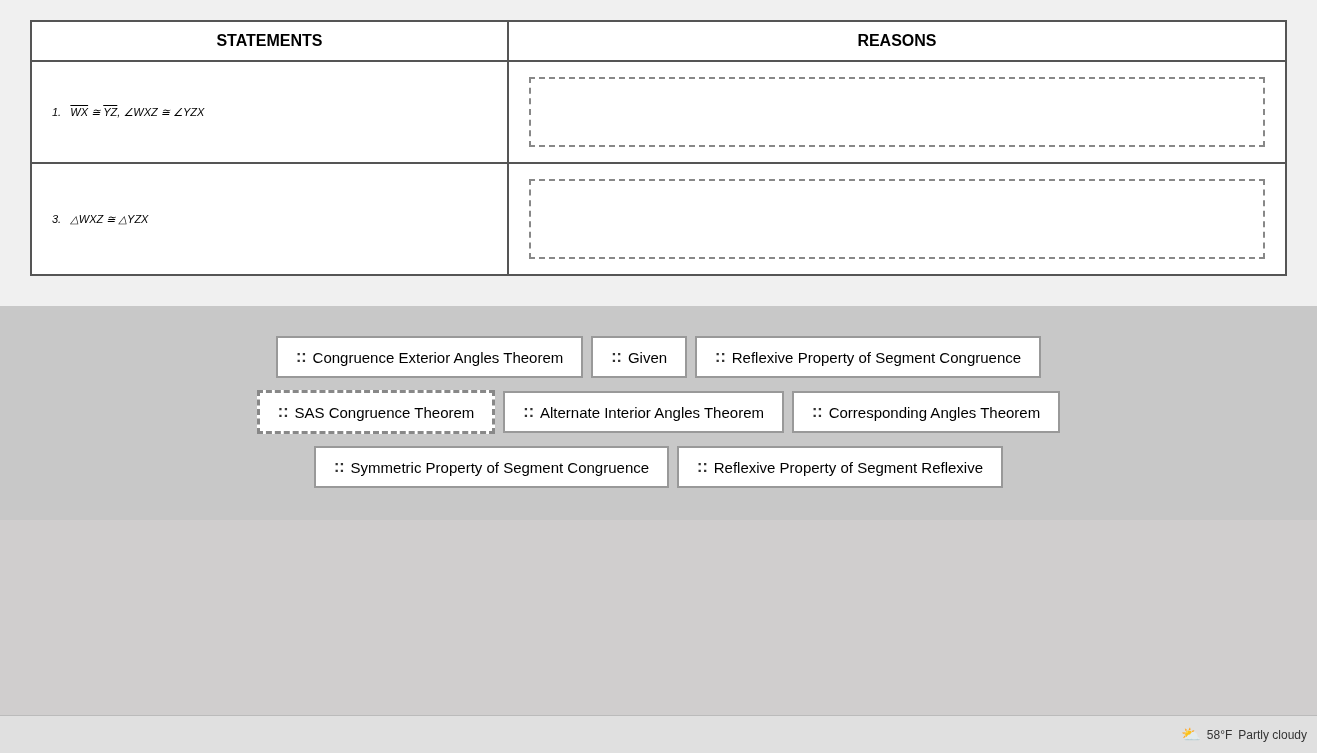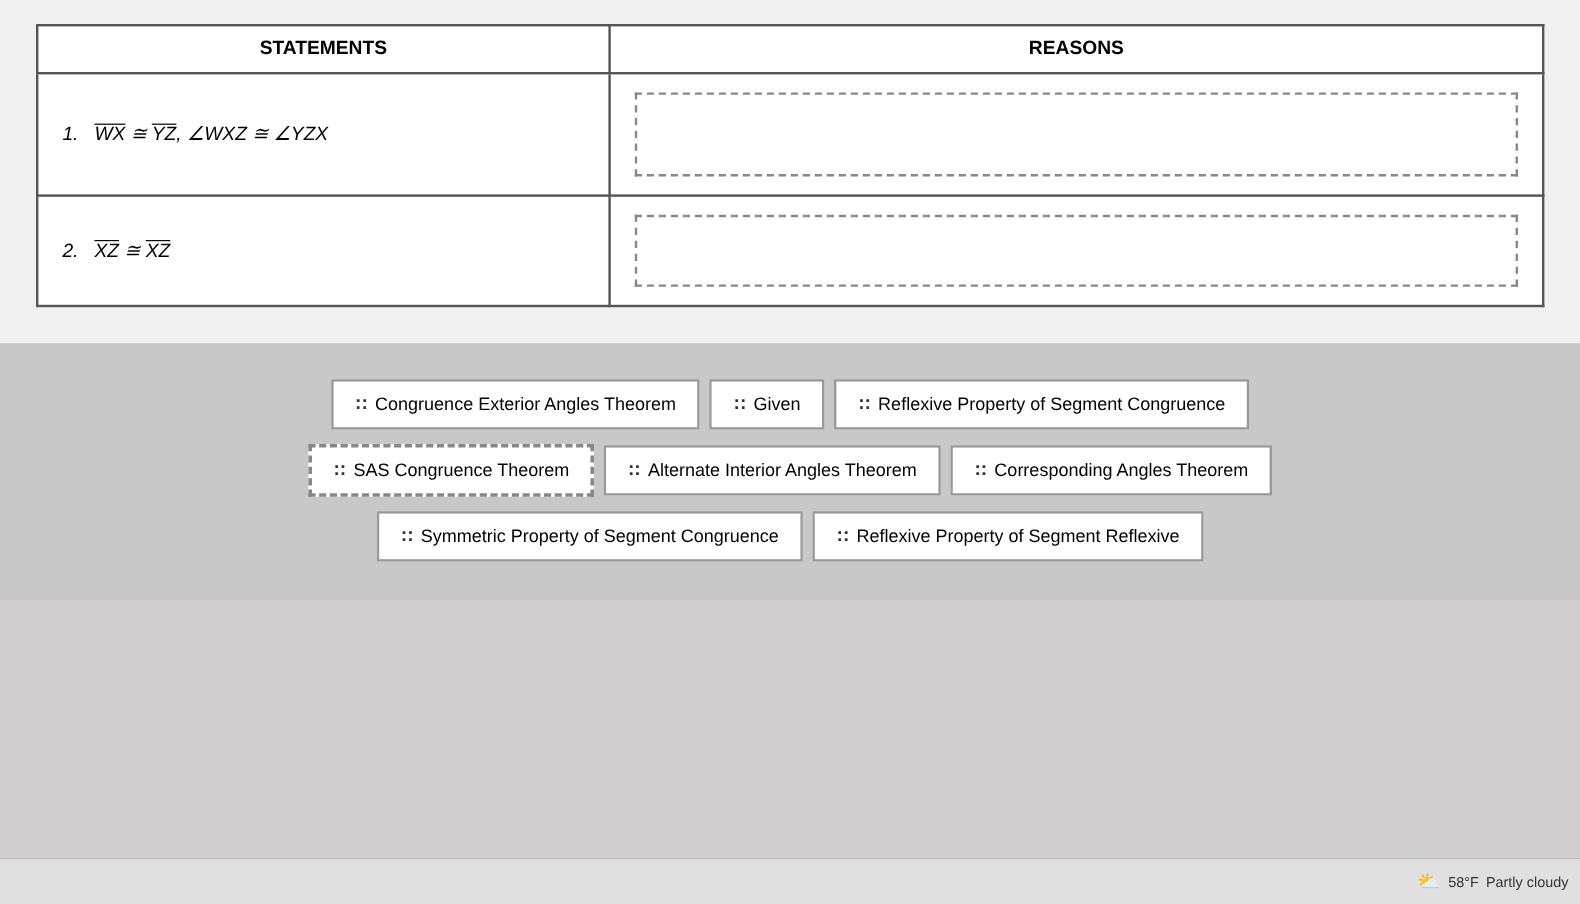--- a/index.html
+++ b/index.html
@@ -36,21 +36,21 @@
       text-align: center;
       font-weight: bold;
       font-size: 16px;
       background: white;
     }
 
     .proof-table td {
       border: 2px solid #555;
       padding: 15px 20px;
       vertical-align: middle;
-      font-size: 16px;
+      font-size: 11px;
     }
 
     .statement-cell {
       width: 38%;
       font-style: italic;
     }
 
     .reason-cell {
       width: 62%;
     }
@@ -157,32 +157,32 @@
             <span>1. &nbsp;</span>
             <span>
               <span class="overline">WX</span> ≅ <span class="overline">YZ</span>, ∠WXZ ≅ ∠YZX
             </span>
           </td>
           <td class="reason-cell">
             <div class="dashed-box"></div>
           </td>
         </tr>
 
-        <tr class="row2">
+
+        <tr class="row3">
           <td class="statement-cell">
-            <span>2. &nbsp;</span>
+            <span>3. &nbsp;</span>
             <span>
-              <span class="overline">XZ</span> ≅ <span class="overline">XZ</span>
+              △WXZ ≅ △YZX
             </span>
           </td>
           <td class="reason-cell">
             <div class="dashed-box"></div>
           </td>
         </tr>
-
       </tbody>
     </table>
   </div>
 
   <div class="answer-area">
 
     <div class="answer-row">
       <div class="answer-chip">
         <span class="dots">::</span>
         <span>Congruence Exterior Angles Theorem</span>

